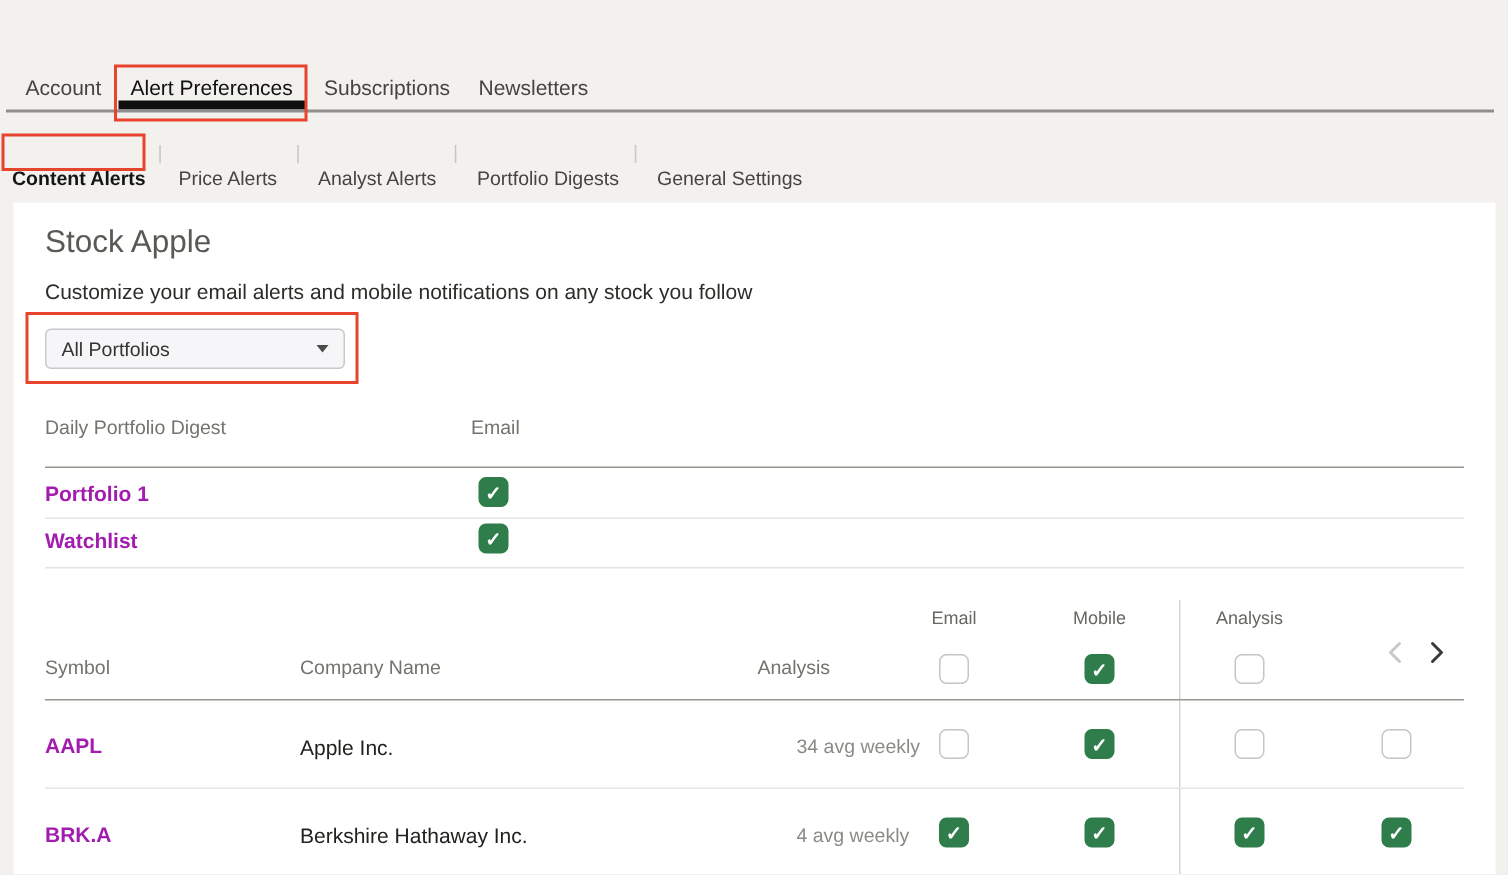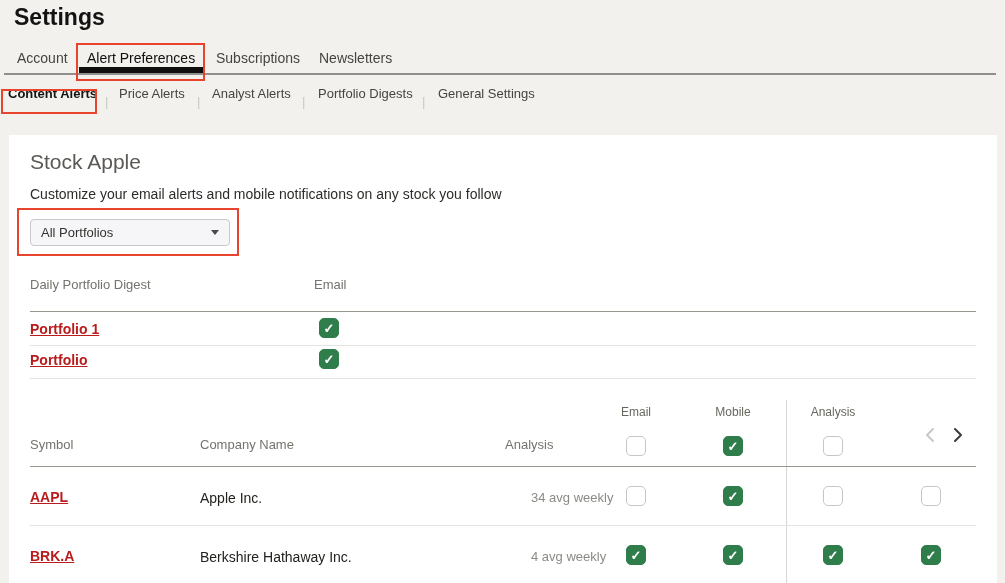--- a/index.html
+++ b/index.html
@@ -8,52 +8,51 @@
   .abs{position:absolute;}
   .title{left:14px;top:4px;font-size:23px;font-weight:700;color:#131313;margin:0;}
   .tab{top:50px;font-size:14px;color:#454440;cursor:pointer;white-space:nowrap;}
   .tab.active{color:#101010;}
   .tab-underline{left:79px;top:67px;width:125px;height:6px;background:#0f0f0f;}
   .tabs-divider{left:4px;top:73px;width:992px;height:2px;background:#908f8b;}
   .ann{border:2px solid #e8432c;box-sizing:border-box;pointer-events:none;}
   #ann-tab{left:76px;top:43px;width:129px;height:38px;}
   #ann-subnav{left:1px;top:89px;width:96px;height:25px;}
   #ann-dropdown{left:17px;top:208px;width:222px;height:48px;}
-  .sub{top:86px;font-size:13px;color:#454440;cursor:pointer;white-space:nowrap;}
+  .sub{top:111px;font-size:13px;color:#454440;cursor:pointer;white-space:nowrap;}
   .sub.active{font-weight:700;color:#151515;}
   .sep{top:94px;font-size:13px;color:#c9c8c4;}
   .card{left:9px;top:135px;width:988px;height:448px;background:#ffffff;}
   .h2{left:30px;top:150px;font-size:21px;font-weight:400;color:#5b5954;margin:0;}
   .desc{left:30px;top:186px;font-size:14px;color:#2d2c29;}
   .dropdown{left:30px;top:219px;width:200px;height:27px;background:#f6f6f8;border:1px solid #c9c9cd;
             border-radius:4px;display:flex;align-items:center;justify-content:space-between;
             padding:0 10px;box-sizing:border-box;font-size:13px;color:#333330;cursor:pointer;}
   .caret{width:0;height:0;border-left:4px solid transparent;border-right:4px solid transparent;
          border-top:5px solid #4a4a48;}
   .th{font-size:13px;color:#74736d;white-space:nowrap;}
   .th-group{font-size:12px;color:#68675f;width:80px;text-align:center;white-space:nowrap;}
   .hline{height:1px;background:#97968f;}
   .hline.light{background:#e5e4e2;}
   .vline{width:1px;background:#d8d7d5;}
-  .link{font-size:14px;font-weight:700;color:#b91c1c;cursor:pointer;white-space:nowrap;text-decoration:underline;}
+  .link{font-size:14px;font-weight:700;color:#a21caf;cursor:pointer;white-space:nowrap;}
   .cell{font-size:14px;color:#23221f;white-space:nowrap;}
   .freq{font-size:13px;color:#8b8a85;white-space:nowrap;margin-left:26px;}
   .cb{width:20px;height:20px;border:1px solid #c7c6c2;border-radius:5px;background:#fff;
       box-sizing:border-box;cursor:pointer;display:flex;align-items:center;justify-content:center;}
   .cb.checked{background:#2e7d4a;border-color:#2e7d4a;}
   .cb.checked::after{content:"✓";color:#fff;font-size:13px;font-weight:700;line-height:1;}
   .pager{width:18px;height:18px;color:#c9c8c4;display:flex;align-items:center;justify-content:center;}
   .pager.enabled{color:#3c3b38;cursor:pointer;}
 </style>
 </head>
 <body>
 
 <div id="canvas">
 
-  <h1 class="abs title">Settings</h1>
 
   <div>
     <span class="abs tab" style="left:17px">Account</span>
     <span class="abs tab active" style="left:87px">Alert Preferences</span>
     <span class="abs tab" style="left:216px">Subscriptions</span>
     <span class="abs tab" style="left:319px">Newsletters</span>
     <div class="abs tab-underline"></div>
     <div class="abs tabs-divider"></div>
   </div>
   <div class="abs ann" id="ann-tab"></div>
@@ -87,21 +86,21 @@
     <span class="abs th" style="left:314px;top:277px">Email</span>
     <div class="abs hline" style="left:30px;top:311px;width:946px"></div>
 
     <div>
       <span class="abs link" style="left:30px;top:321px">Portfolio 1</span>
       <span class="abs cb checked" style="left:319px;top:318px"></span>
       <div class="abs hline light" style="left:30px;top:345px;width:946px"></div>
     </div>
 
     <div>
-      <span class="abs link" style="left:30px;top:352px">Portfolio</span>
+      <span class="abs link" style="left:30px;top:352px">Watchlist</span>
       <span class="abs cb checked" style="left:319px;top:349px"></span>
       <div class="abs hline light" style="left:30px;top:378px;width:946px"></div>
     </div>
   </div>
 
   <div>
     <span class="abs th-group" style="left:596px;top:405px">Email</span>
     <span class="abs th-group" style="left:693px;top:405px">Mobile</span>
     <span class="abs th-group" style="left:793px;top:405px">Analysis</span>
 

